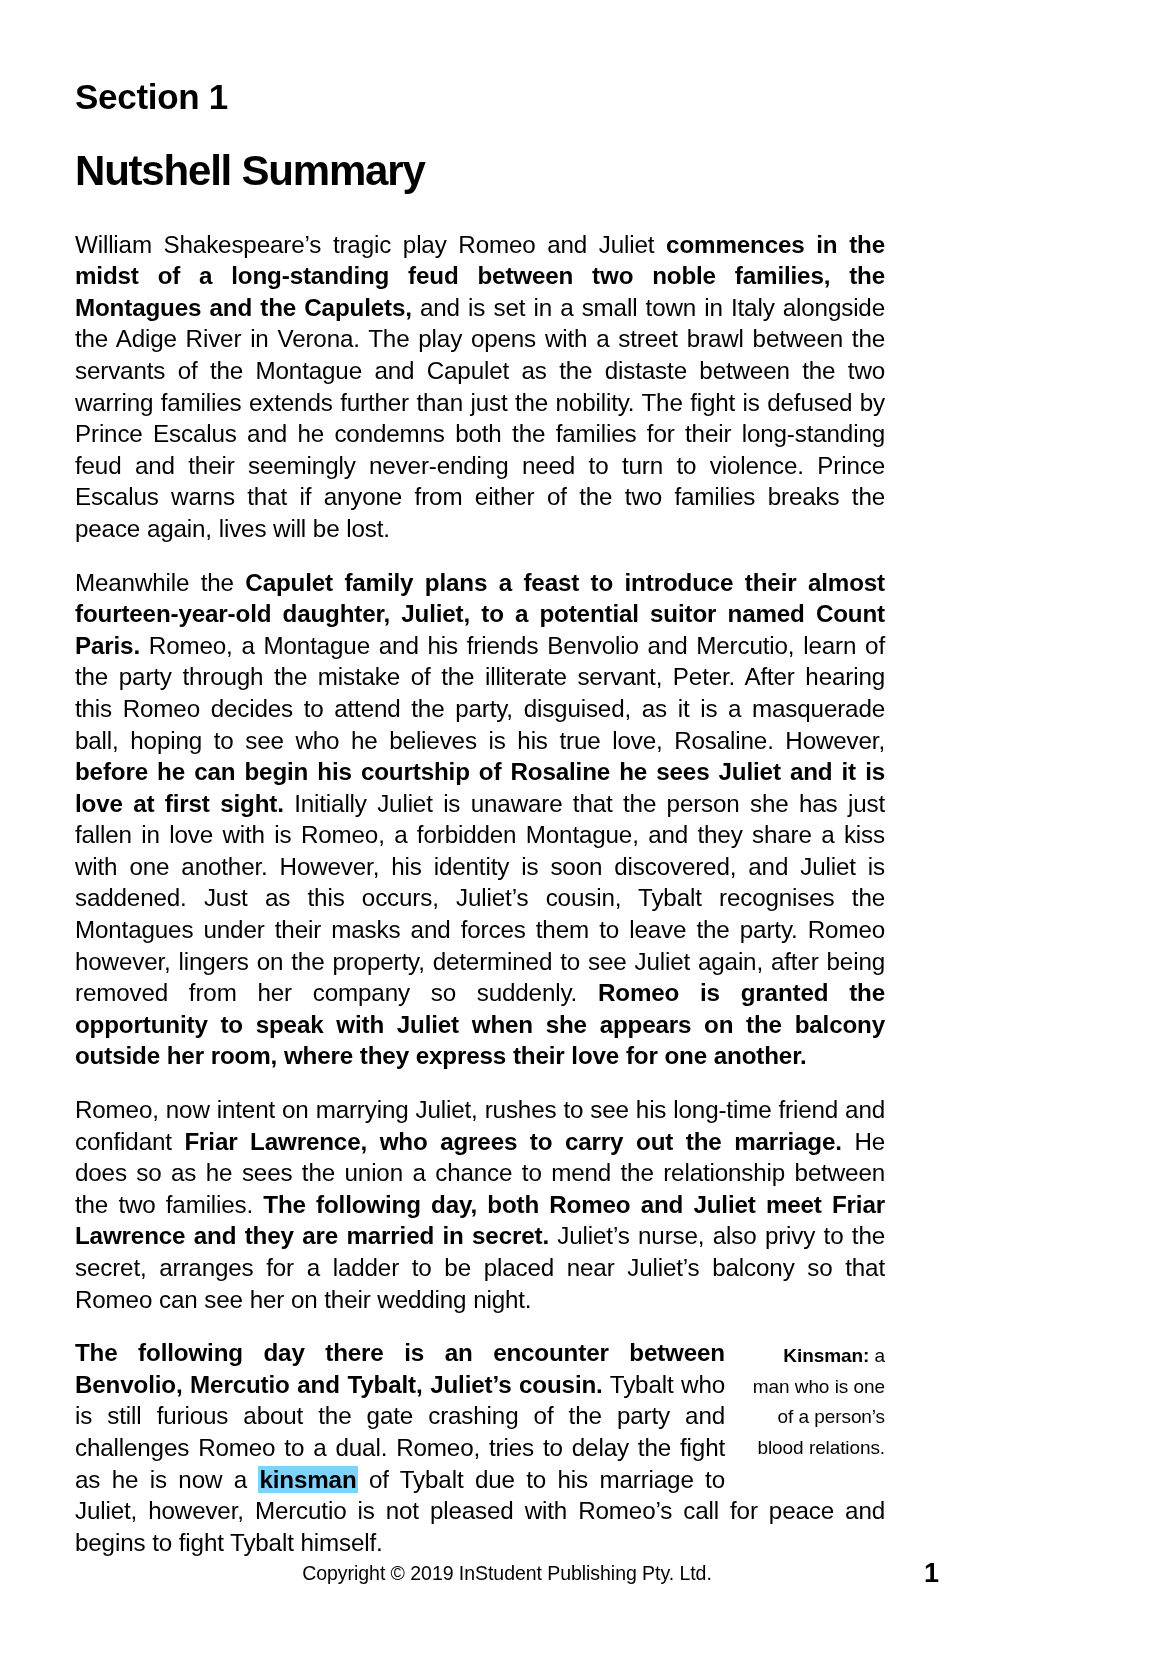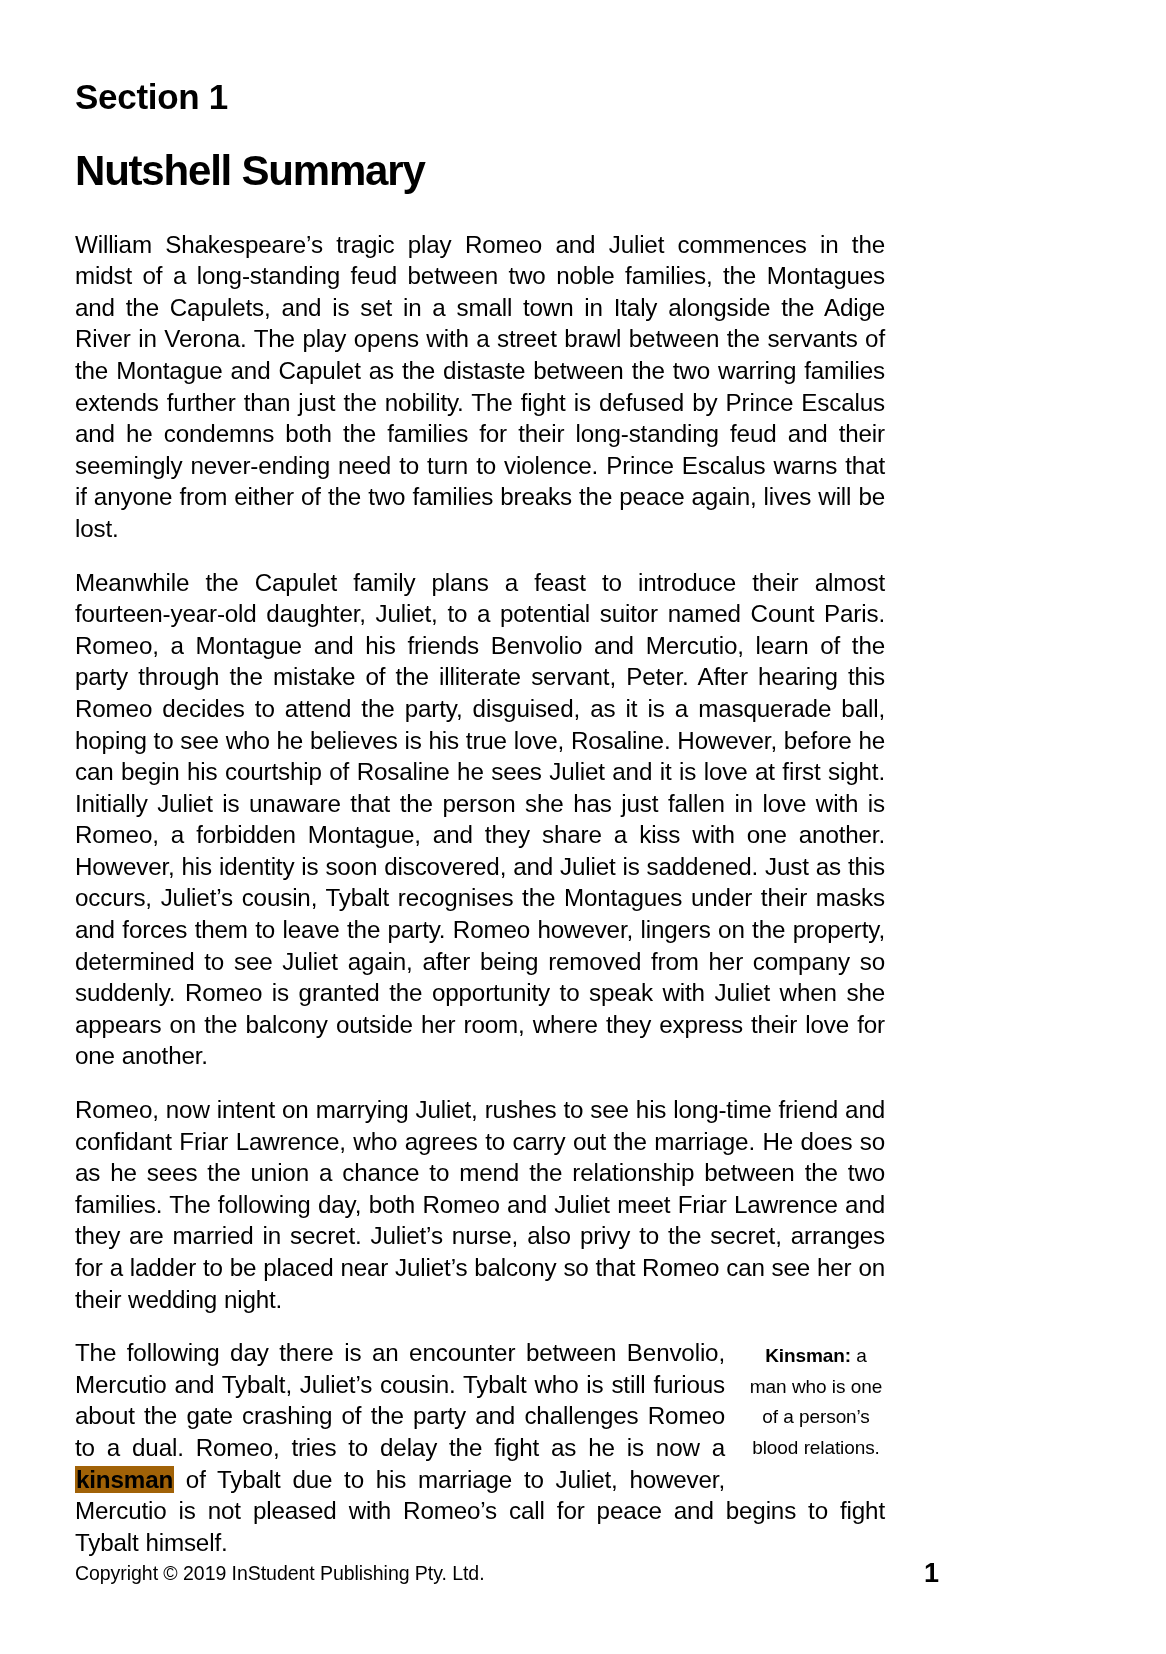--- a/index.html
+++ b/index.html
@@ -44,50 +44,50 @@
   p.para {
     font-size: 24.2px;
     line-height: 31.6px;
     text-align: justify;
     text-justify: inter-word;
     margin: 0 0 22px 0;
     letter-spacing: -0.15px;
     word-spacing: 0.2px;
   }
   p.para:last-child { margin-bottom: 0; }
-  .b { font-weight: normal; }
+  .b { font-weight: bold; }
   .i { }
   .hl {
-    background: #a16207;
+    background: #7dd3fc;
     font-weight: bold;
     padding: 0 1px;
   }
   
   .float-gloss {
     float: right;
     width: 138px;
     margin: 4px 0 6px 22px;
     font-size: 19px;
     line-height: 30.5px;
-    text-align: center;
+    text-align: right;
     letter-spacing: -0.1px;
     font-weight: normal;
   }
   .gloss-term { font-weight: bold; }
   .footer {
     position: absolute;
     left: 75px;
     right: 75px;
     bottom: 62px;
     height: 30px;
   }
   .footer-copy {
     position: absolute;
     left: 0; right: 0;
-    text-align: left;
+    text-align: center;
     font-size: 19.5px;
     letter-spacing: -0.05px;
   }
   .footer-page {
     position: absolute;
     right: 0;
     top: -4px;
     font-size: 27px;
     font-weight: bold;
   }

